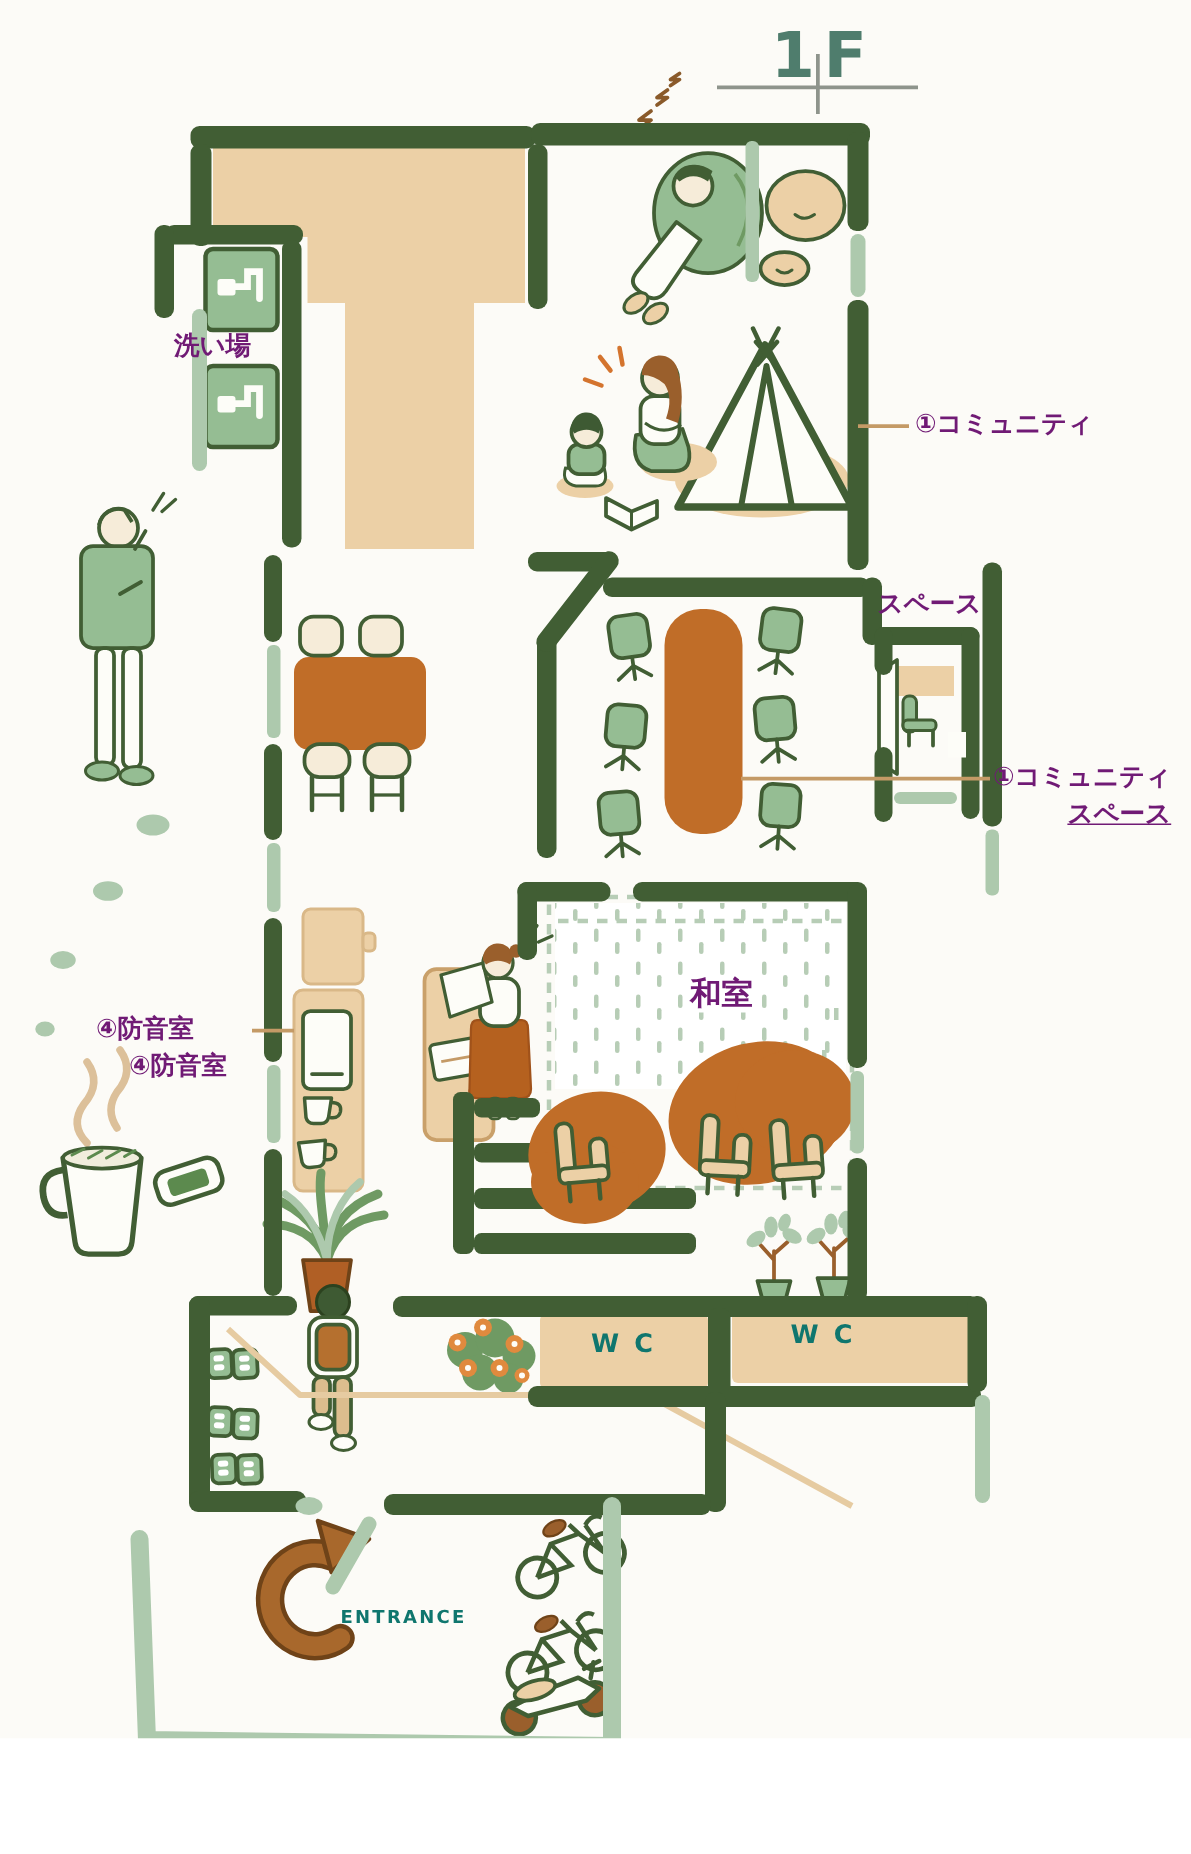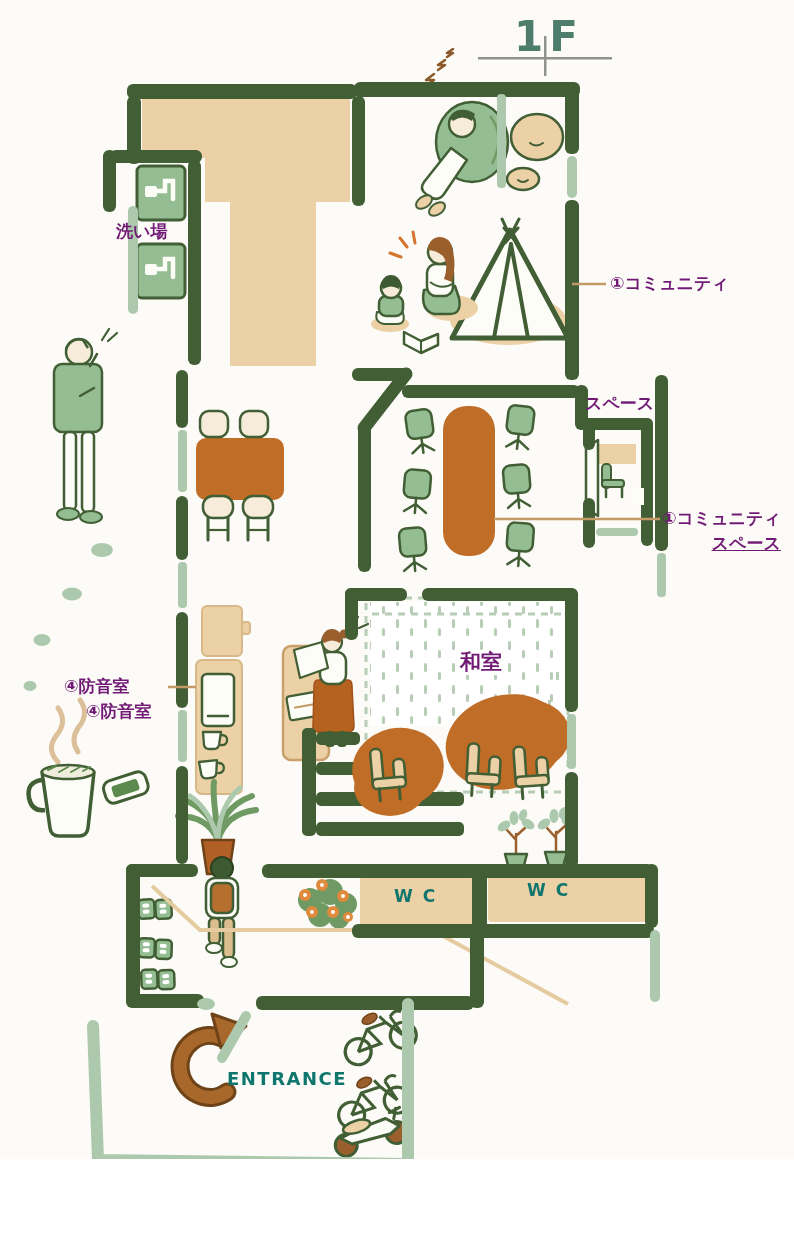--- a/index.html
+++ b/index.html
@@ -407,15 +407,15 @@
   <span>①コミュニティ</span>
   <span style="padding-left:26px;text-decoration:underline;">スペース</span>
 </div>
 <div class="lbl two-line" style="left:64px;top:674px;">
   <span>④防音室</span>
   <span style="padding-left:22px;">④防音室</span>
 </div>
 <div class="lbl lbl-tatami" style="left:429px;top:650px;margin-left:28px;">和室</div>
 <div class="lbl lbl-green" style="left:394px;top:884px;letter-spacing:10px;">WC</div>
 <div class="lbl lbl-green" style="left:527px;top:878px;letter-spacing:10px;">WC</div>
-<div class="lbl lbl-green" style="left:227px;top:1066px;font-size:18px;letter-spacing:1.5px;">ENTRANCE</div>
+<div class="lbl lbl-green" style="left:227px;top:1066px;font-size:12px;letter-spacing:1.5px;">ENTRANCE</div>
 
 </div>
 
 </body></html>

